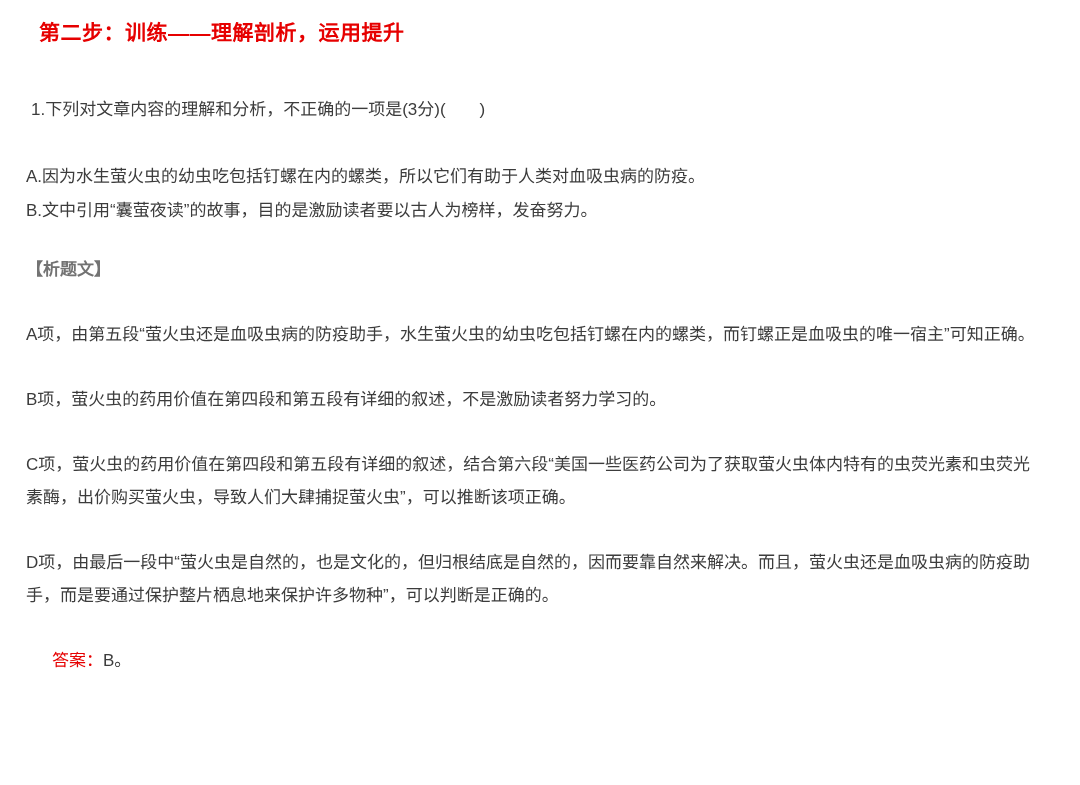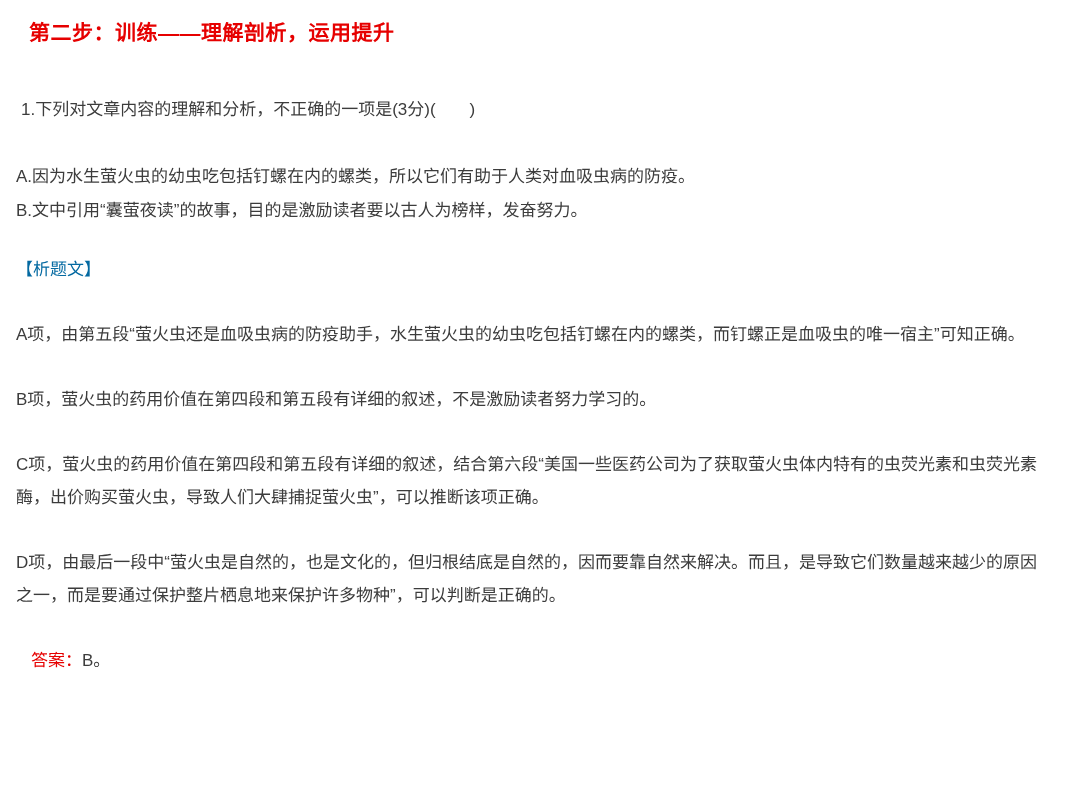--- a/index.html
+++ b/index.html
@@ -12,21 +12,21 @@
     height: 785px;
     overflow: hidden;
     font-family: "Liberation Sans", "DejaVu Sans", sans-serif;
     color: #3c3c3c;
     -webkit-font-smoothing: antialiased;
   }
   .page {
     width: 1080px;
     height: 785px;
     box-sizing: border-box;
-    padding: 16px 26px 0 16px;
+    padding: 16px 26px 0 26px;
     background: #ffffff;
   }
   .doc-title {
     margin: 0 0 0 13px;
     font-size: 21px;
     line-height: 33px;
     font-weight: bold;
     color: #e60000;
     letter-spacing: 0.5px;
   }
@@ -39,33 +39,33 @@
     margin-top: 34px;
   }
   .option {
     font-size: 17px;
     line-height: 33.5px;
   }
   .analysis-heading {
     margin: 26px 0 0 0;
     font-size: 17px;
     line-height: 33px;
-    color: #0369a1;
-    font-weight: normal;
+    color: #737373;
+    font-weight: bold;
   }
   .analysis-paragraph {
     margin: 32px 12px 0 0;
     font-size: 17px;
     line-height: 33px;
   }
   .analysis-paragraph:first-of-type {
     margin-top: 37px;
   }
   .answer-line {
-    margin: 32px 0 0 15px;
+    margin: 32px 0 0 26px;
     font-size: 17px;
     line-height: 33px;
   }
   .answer-label {
     color: #e60000;
   }
   .answer-value {
     color: #3c3c3c;
   }
 </style>
@@ -84,19 +84,19 @@
   </div>
 
   <div class="analysis-heading">【析题文】</div>
 
   <div class="analysis-paragraph">A项，由第五段“萤火虫还是血吸虫病的防疫助手，水生萤火虫的幼虫吃包括钉螺在内的螺类，而钉螺正是血吸虫的唯一宿主”可知正确。</div>
 
   <div class="analysis-paragraph">B项，萤火虫的药用价值在第四段和第五段有详细的叙述，不是激励读者努力学习的。</div>
 
   <div class="analysis-paragraph">C项，萤火虫的药用价值在第四段和第五段有详细的叙述，结合第六段“美国一些医药公司为了获取萤火虫体内特有的虫荧光素和虫荧光素酶，出价购买萤火虫，导致人们大肆捕捉萤火虫”，可以推断该项正确。</div>
 
-  <div class="analysis-paragraph">D项，由最后一段中“萤火虫是自然的，也是文化的，但归根结底是自然的，因而要靠自然来解决。而且，是导致它们数量越来越少的原因之一，而是要通过保护整片栖息地来保护许多物种”，可以判断是正确的。</div>
+  <div class="analysis-paragraph">D项，由最后一段中“萤火虫是自然的，也是文化的，但归根结底是自然的，因而要靠自然来解决。而且，萤火虫还是血吸虫病的防疫助手，而是要通过保护整片栖息地来保护许多物种”，可以判断是正确的。</div>
 
   <div class="answer-line">
     <span class="answer-label">答案：</span><span class="answer-value">B。</span>
   </div>
 
 </div>
 
 </body></html>

